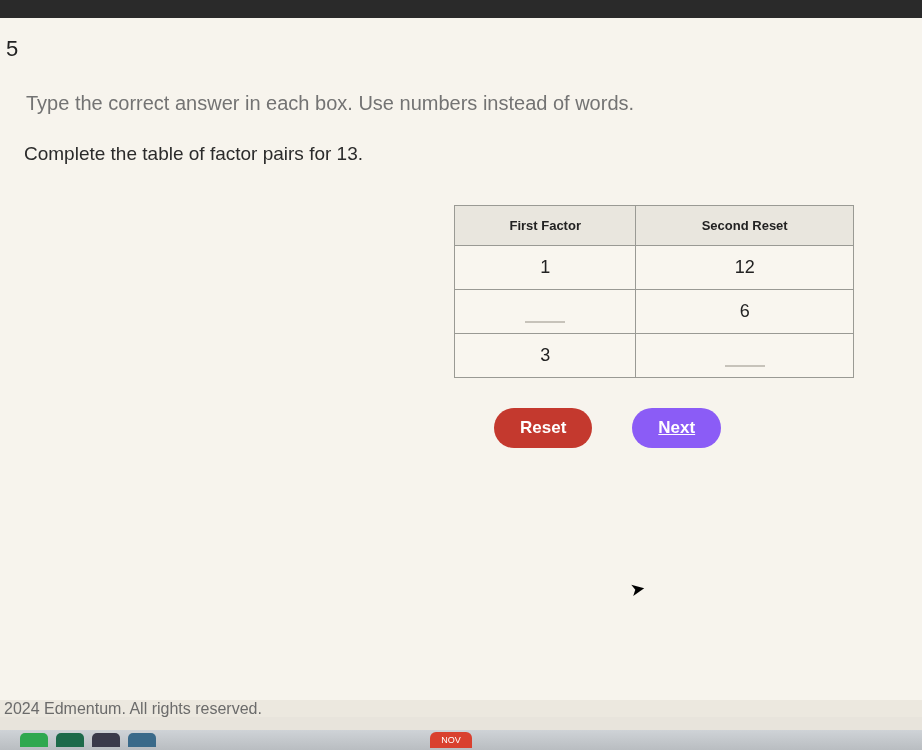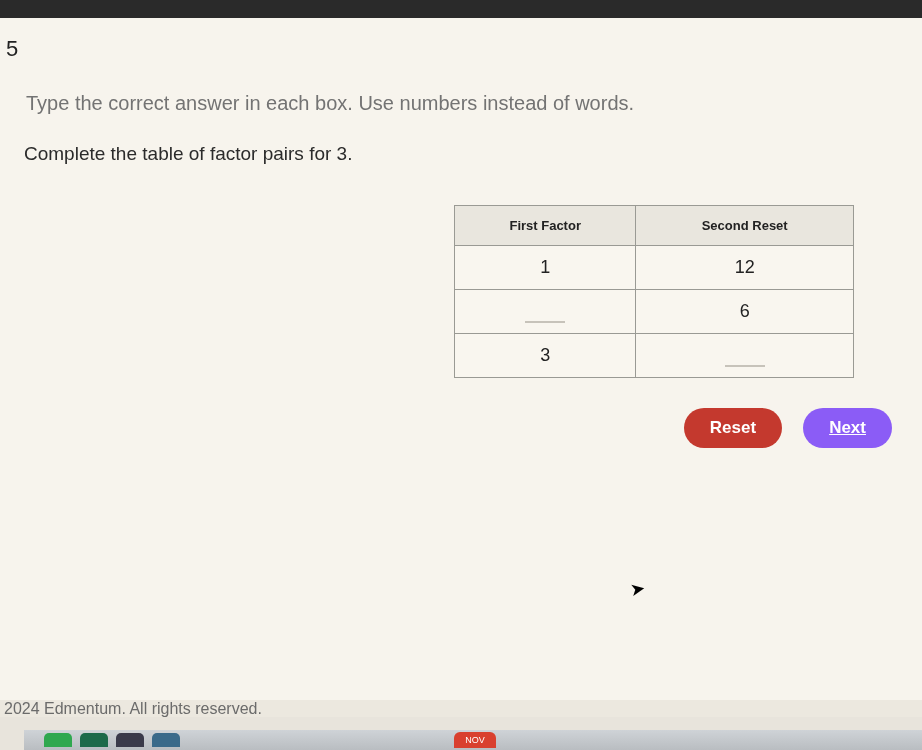--- a/index.html
+++ b/index.html
@@ -70,22 +70,21 @@
     border-bottom: 2px solid #c7c3ba;
     background: transparent;
     text-align: center;
     font-size: 16px;
     outline: none;
   }
   .buttons {
     margin-top: 30px;
     margin-left: 470px;
     display: flex;
-    gap: 21px;
-    justify-content: flex-end;
+    gap: 40px;
   }
   .btn {
     border: none;
     color: #fff;
     font-weight: bold;
     font-size: 17px;
     padding: 10px 26px;
     border-radius: 22px;
     cursor: pointer;
   }
@@ -112,21 +111,20 @@
   }
   .dock {
     position: absolute;
     left: 0; right: 0; bottom: 0;
     height: 20px;
     background: linear-gradient(#cfd3d7, #b9bdc1);
     display: flex;
     align-items: center;
     gap: 8px;
     padding-left: 20px;
-    margin-left: 24px;
   }
   .dock .app {
     width: 28px; height: 14px;
     border-radius: 5px 5px 0 0;
   }
   .dock .a1 { background: #2fa84f; }
   .dock .a2 { background: #1d6a4a; }
   .dock .a3 { background: #3a3a4a; }
   .dock .a4 { background: #3a6a8a; }
   .dock .pill {
@@ -146,21 +144,21 @@
 <body>
 
 <div class="dark-bar"></div>
 
 <div class="page">
 
   <div class="qnum">5</div>
 
   <div class="instruction">Type the correct answer in each box. Use numbers instead of words.</div>
 
-  <div class="prompt">Complete the table of factor pairs for 3.</div>
+  <div class="prompt">Complete the table of factor pairs for 13.</div>
 
   <div class="table-wrap">
     <table>
       <thead>
         <tr>
           <th>First Factor</th>
           <th>Second Reset</th>
         </tr>
       </thead>
       <tbody>

